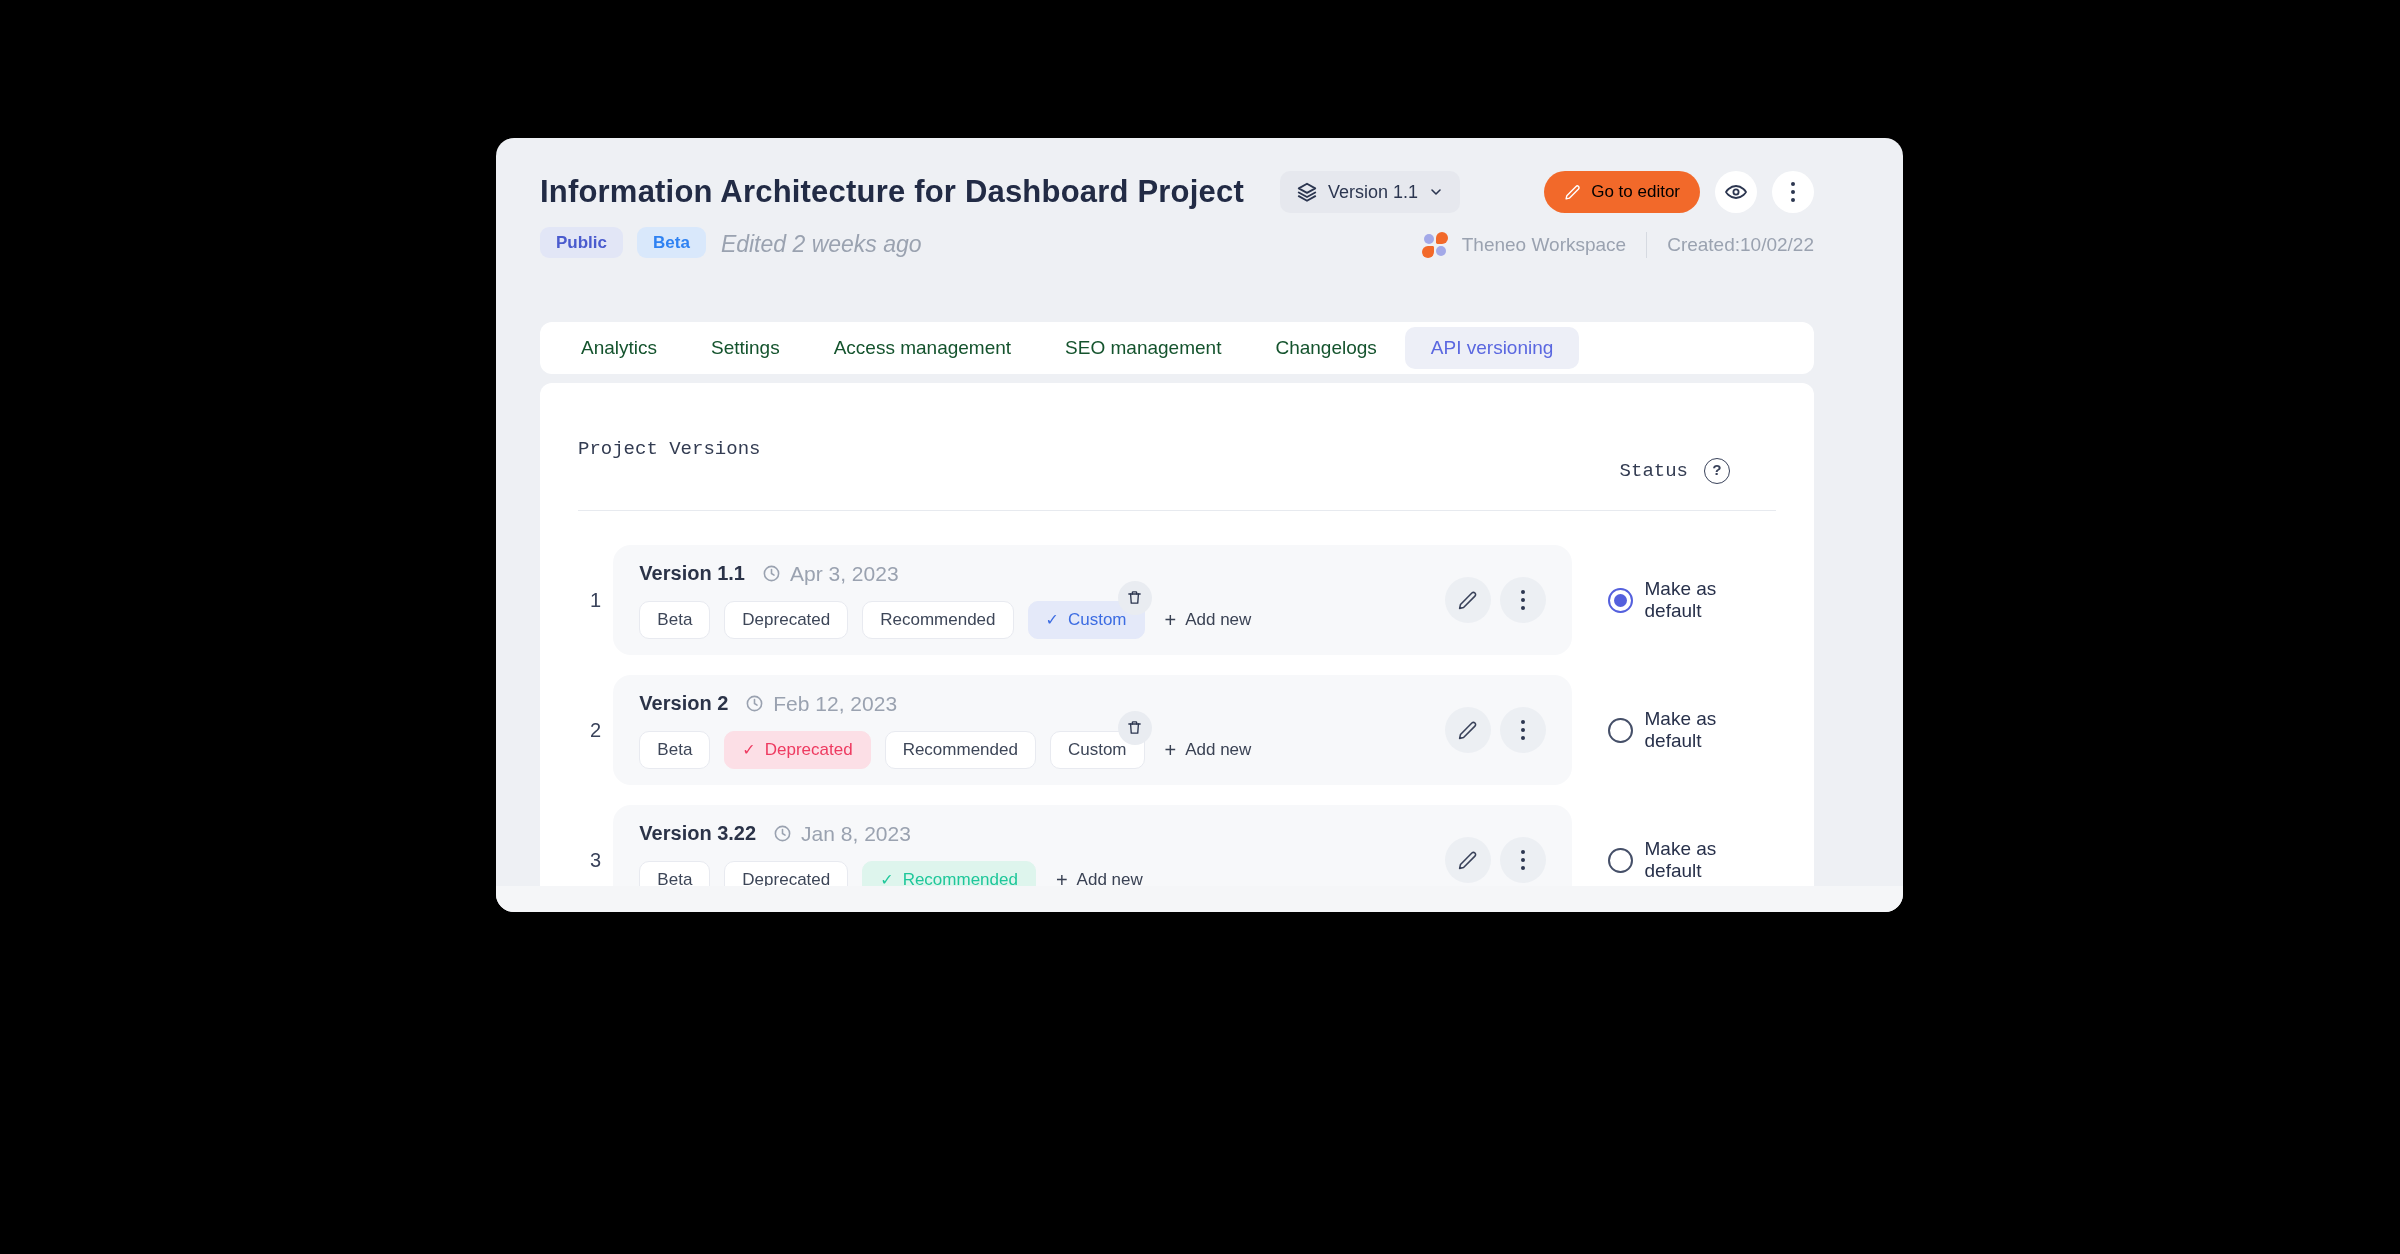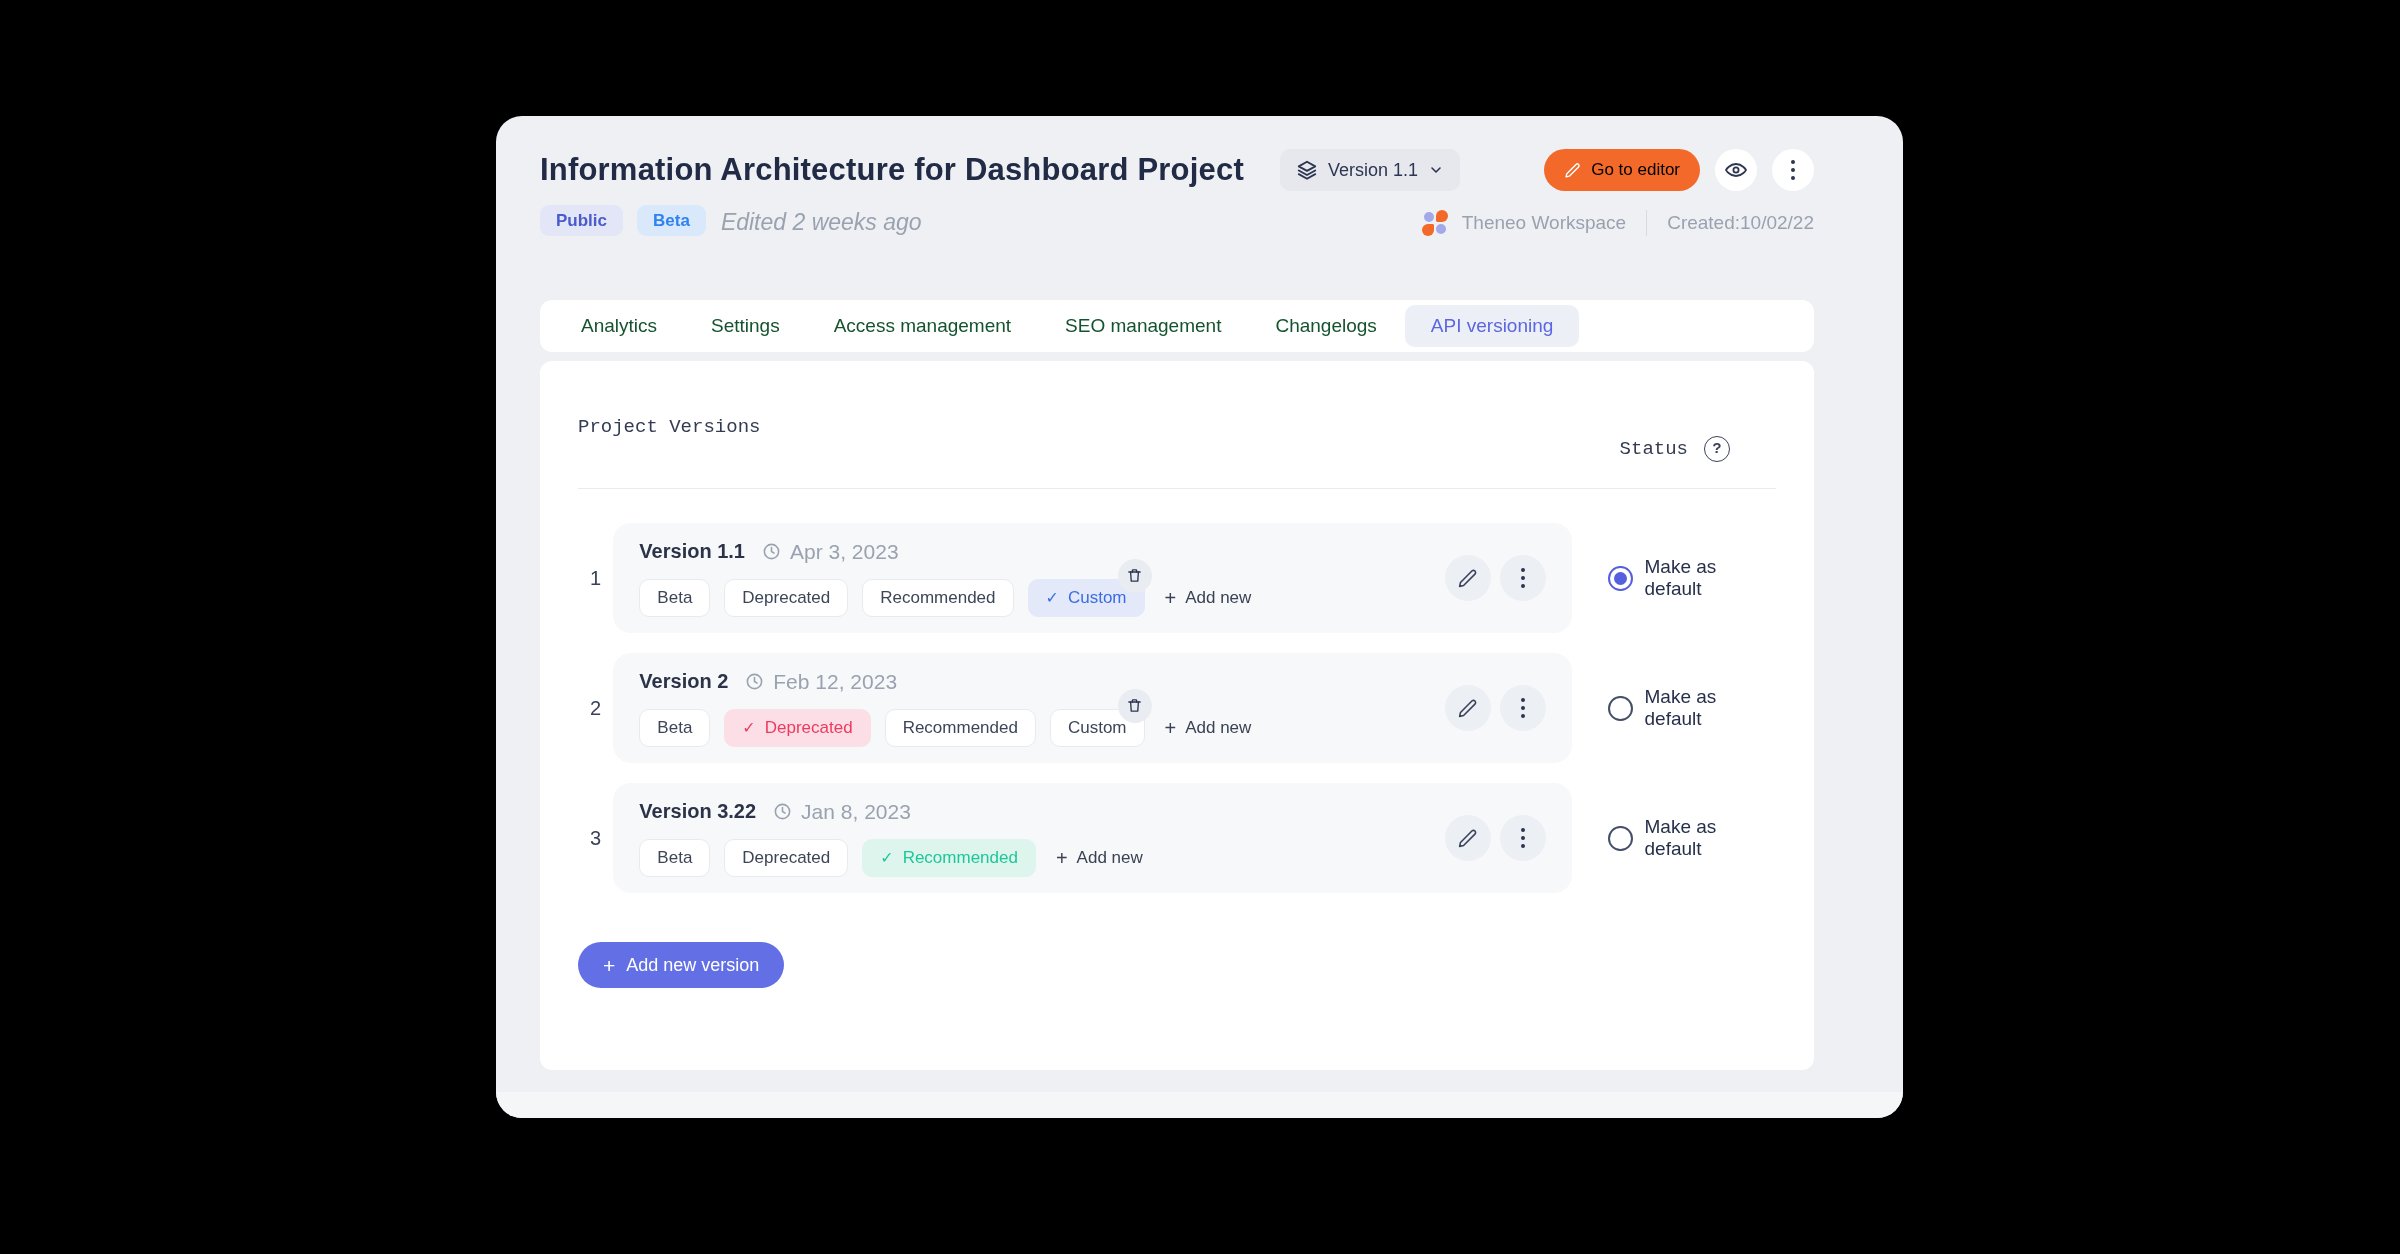--- a/index.html
+++ b/index.html
@@ -1,20 +1,20 @@
 <!DOCTYPE html>
 <html><head>
 <meta charset="utf-8">
 <style>
   * { margin:0; padding:0; box-sizing:border-box; }
   html,body { width:2400px; height:1254px; background:#000; font-family:"Liberation Sans", sans-serif; overflow:hidden; }
 
   .window {
-    position:absolute; left:496px; top:116px; width:1407px; height:1002px;
-    background:#eef0f4; border-radius:26px; overflow:hidden;
+    position:absolute; left:496px; top:138px; width:1407px; height:774px;
+    background:#eef0f4; border-radius:18px; overflow:hidden;
   }
   .win-footer { position:absolute; left:0; bottom:0; width:100%; height:26px; background:#f5f6f8; }
 
   
   .win-header { padding:33px 89px 0 44px; }
   .title-row { display:flex; align-items:center; }
   .page-title { font-size:31px; font-weight:700; color:#222b45; letter-spacing:.2px; }
   .version-pill {
     margin-left:36px; height:42px; padding:0 16px; background:#e6e8ee; border-radius:10px;
     display:inline-flex; align-items:center; gap:10px; color:#2c3650; font-size:18px; cursor:pointer;

